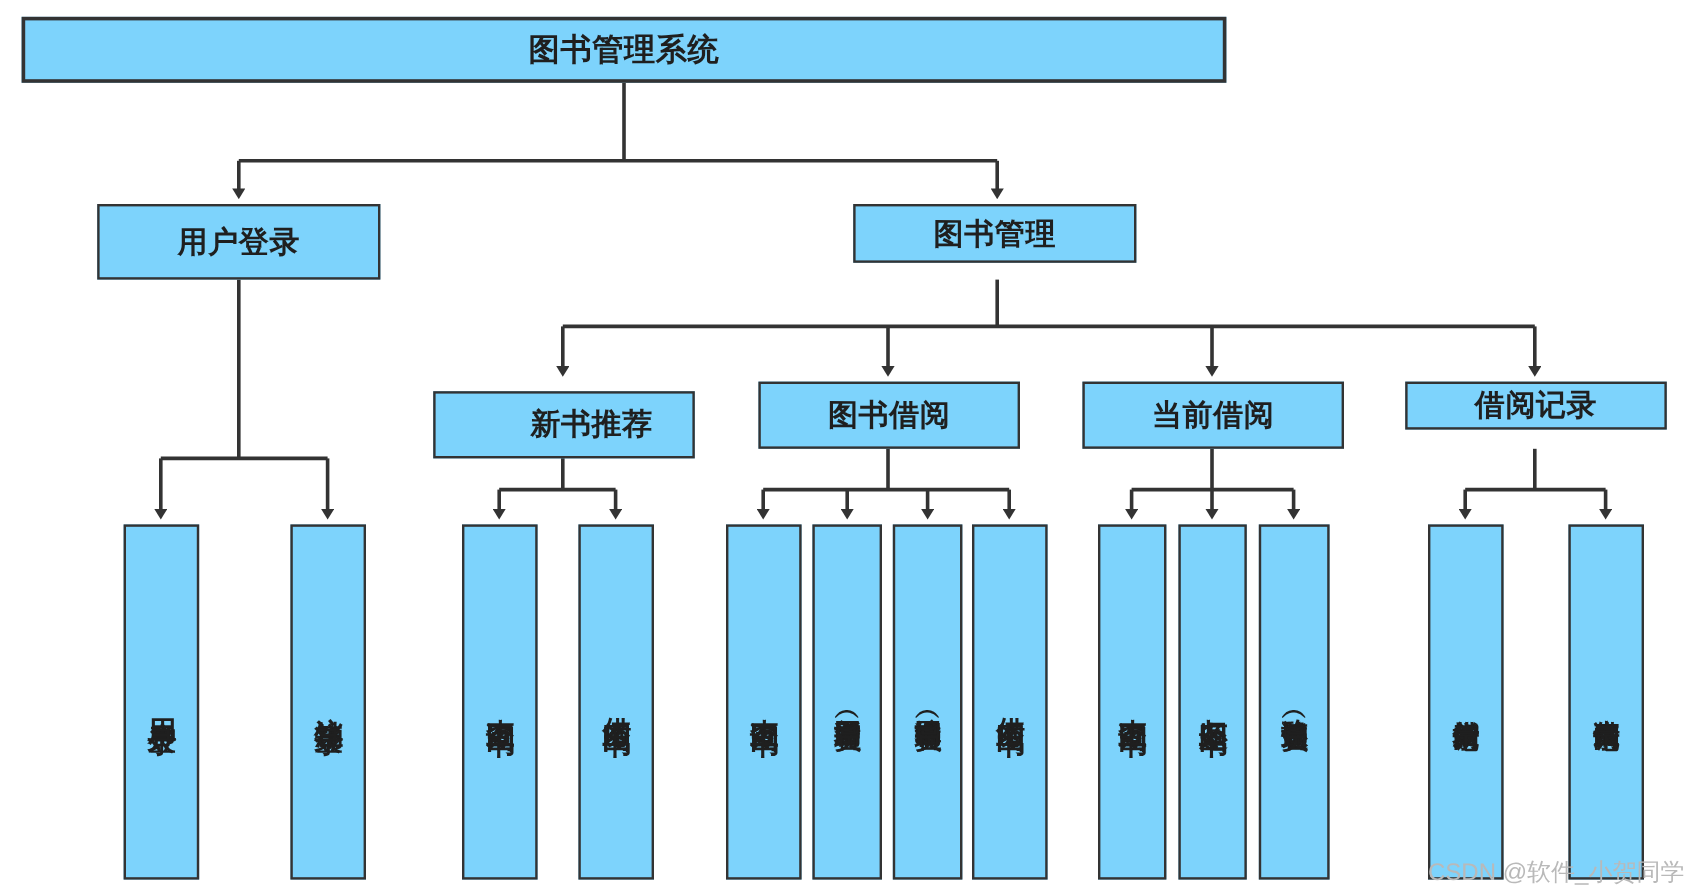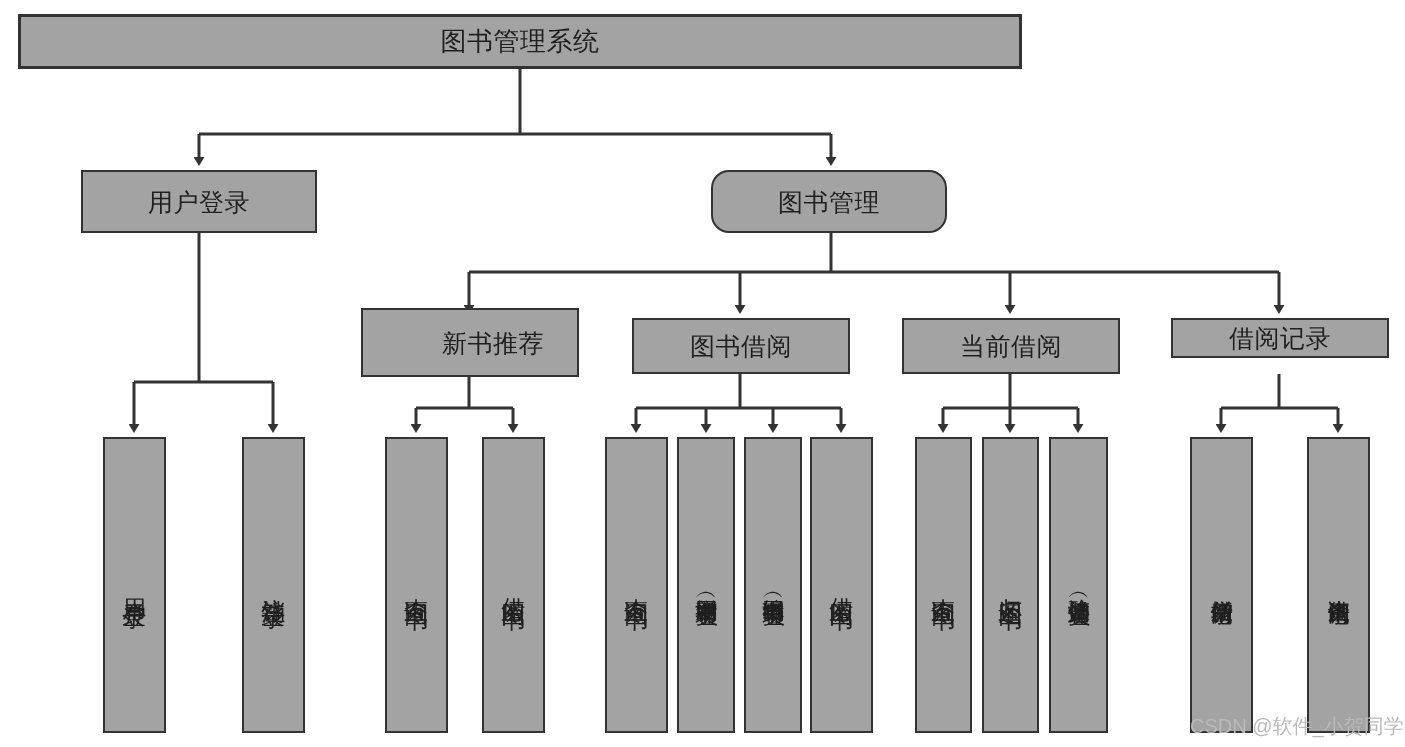--- a/index.html
+++ b/index.html
@@ -21,26 +21,27 @@
     position: absolute;
     left: 0;
     top: 0;
     width: 1405px;
     height: 747px;
     pointer-events: none;
   }
   .node {
     position: absolute;
     box-sizing: border-box;
-    background: #a3a3a3;
+    background: #7dd3fc;
     border: 2.5px solid #333333;
     display: flex;
     align-items: center;
     justify-content: center;
     color: #1a1a1a;
+    font-weight: bold;
   }
   .node.root {
     border-width: 3px;
   }
   .node-label {
     display: block;
     text-align: center;
     line-height: 1.12;
     white-space: nowrap;
     color: #1f1f1f;
@@ -134,25 +135,25 @@
     </g>
   </svg>
 
   <div class="node root horiz" style="left: 18px; top: 14px; width: 1004px; height: 55px;">
     <span class="node-label">图书管理系统</span>
   </div>
 
   <div class="node horiz" style="left: 81px; top: 170px; width: 236px; height: 63px;">
     <span class="node-label">用户登录</span>
   </div>
-  <div class="node horiz" style="left: 711px; top: 170px; width: 236px; height: 63px; border-radius: 18px;">
+  <div class="node horiz" style="left: 711px; top: 170px; width: 236px; height: 49px;">
     <span class="node-label">图书管理</span>
   </div>
 
-  <div class="node horiz" style="left: 361px; top: 308px; width: 218px; height: 69px; padding-left: 46px;">
+  <div class="node horiz" style="left: 361px; top: 326px; width: 218px; height: 56px; padding-left: 46px;">
     <span class="node-label">新书推荐</span>
   </div>
   <div class="node horiz" style="left: 632px; top: 318px; width: 218px; height: 56px;">
     <span class="node-label">图书借阅</span>
   </div>
   <div class="node horiz" style="left: 902px; top: 318px; width: 218px; height: 56px;">
     <span class="node-label">当前借阅</span>
   </div>
   <div class="node horiz" style="left: 1171px; top: 318px; width: 218px; height: 40px;">
     <span class="node-label">借阅记录</span>

